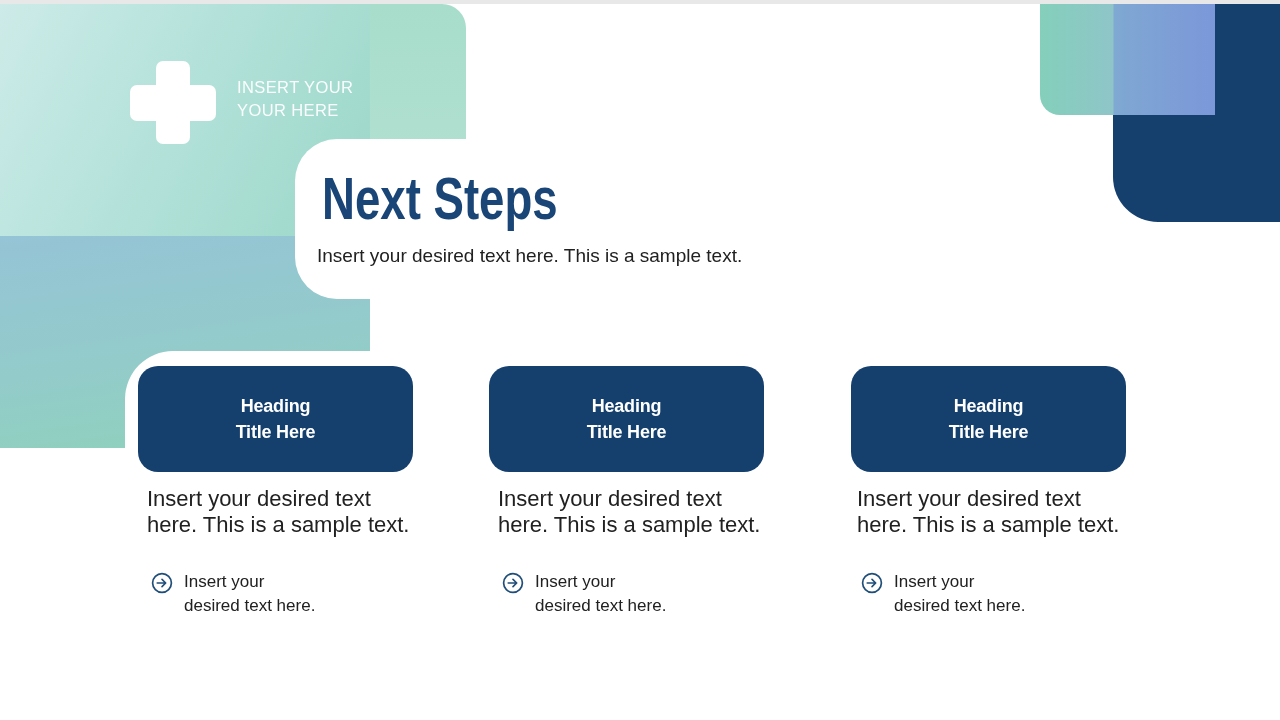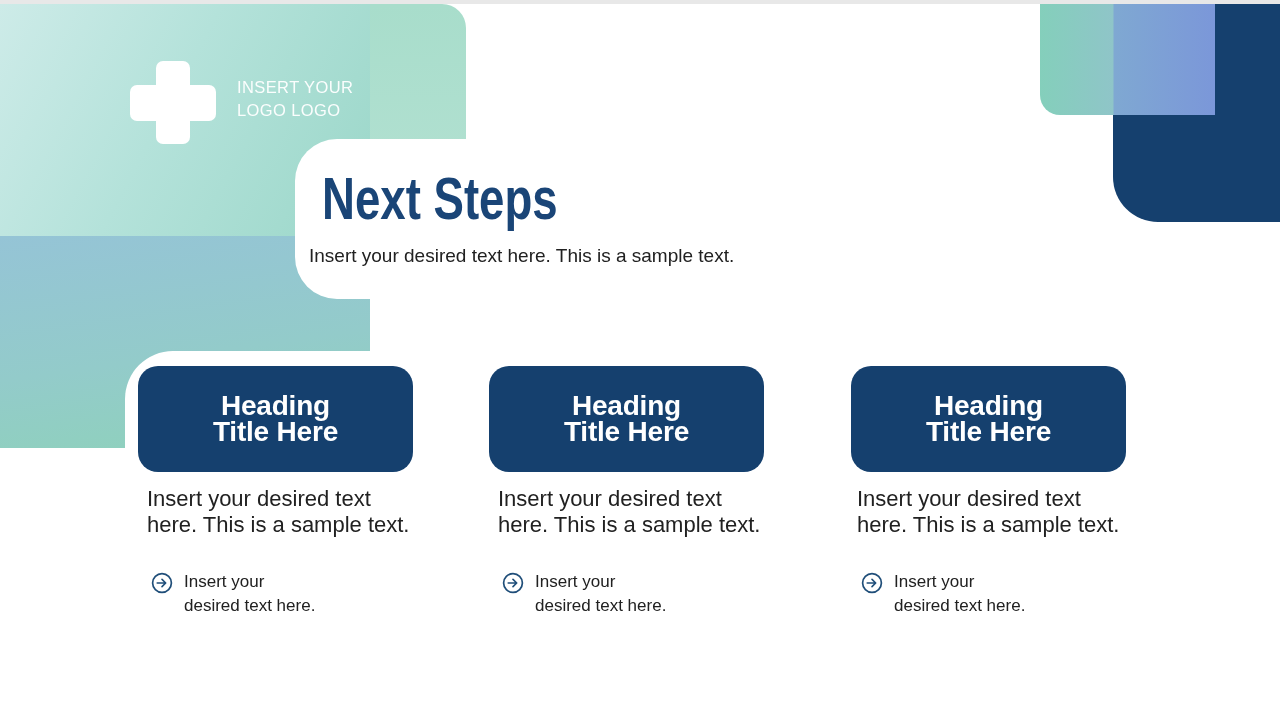--- a/index.html
+++ b/index.html
@@ -24,25 +24,25 @@
     background:linear-gradient(90deg,var(--gradient-teal) 0%,#8fc5c8 41.5%,#7fa8d2 42.5%,var(--gradient-blue) 100%);}
 
   
   .logo-cross{left:130px;top:57px;width:86px;height:83px;}
   .logo-text{left:237px;top:72px;font-size:16.5px;line-height:23px;letter-spacing:.4px;
     color:rgba(255,255,255,.95);font-weight:400;}
 
   
   .title{left:322px;top:165px;font-size:60px;line-height:1;font-weight:bold;
     color:var(--title-navy);transform:scale(.76,1);transform-origin:0 0;white-space:nowrap;}
-  .subtitle{left:309px;top:241px;font-size:19px;line-height:1.2;color:var(--body-text);white-space:nowrap;}
+  .subtitle{left:317px;top:241px;font-size:19px;line-height:1.2;color:var(--body-text);white-space:nowrap;}
 
   
   .card{top:362px;width:275px;height:106px;background:var(--navy);border-radius:20px;
-    color:#fff;font-weight:bold;font-size:28px;line-height:26px;letter-spacing:-.2px;
+    color:#fff;font-weight:bold;font-size:18px;line-height:26px;letter-spacing:-.2px;
     display:flex;align-items:center;justify-content:center;text-align:center;}
   .body-text{top:482px;width:280px;font-size:22px;line-height:25.5px;color:var(--body-text);}
   .bullet{top:566px;display:flex;align-items:flex-start;}
   .bullet svg{margin-top:2px;flex:none;}
   .bullet-text{margin-left:11px;font-size:17px;line-height:23.5px;color:var(--body-text);}
 
   .c0{left:138px;} .c0b{left:147px;} .c0u{left:151px;}
   .c1{left:489px;} .c1b{left:498px;} .c1u{left:502px;}
   .c2{left:851px;} .c2b{left:857px;} .c2u{left:861px;}
 </style>
@@ -60,21 +60,21 @@
   <div class="abs shape-g"></div>
 
   <div class="abs logo-cross">
     <svg width="86" height="83" viewBox="0 0 86 83">
       <rect x="26" y="0" width="34" height="83" rx="7" fill="#ffffff"></rect>
       <rect x="0" y="24" width="86" height="36" rx="7" fill="#ffffff"></rect>
     </svg>
   </div>
   <div class="abs logo-text">
     <span>INSERT YOUR</span><br>
-    <span>LOGO LOGO</span>
+    <span>YOUR HERE</span>
   </div>
 
   <div class="abs title">Next Steps</div>
   <div class="abs subtitle">Insert your desired text here. This is a sample text.</div>
 
   <div class="abs card c0">
     <div>
       <span>Heading</span><br>
       <span>Title Here</span>
     </div>

